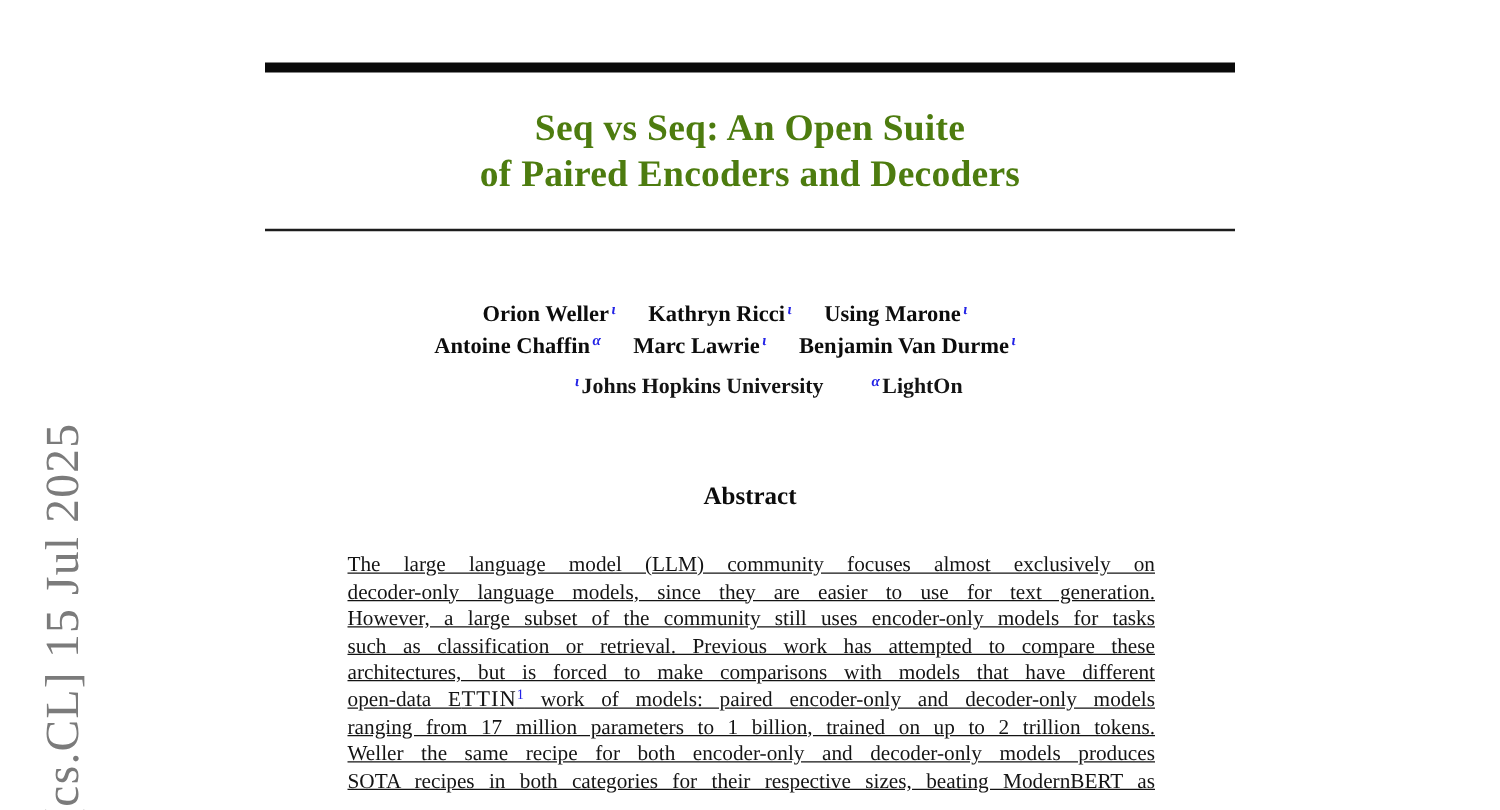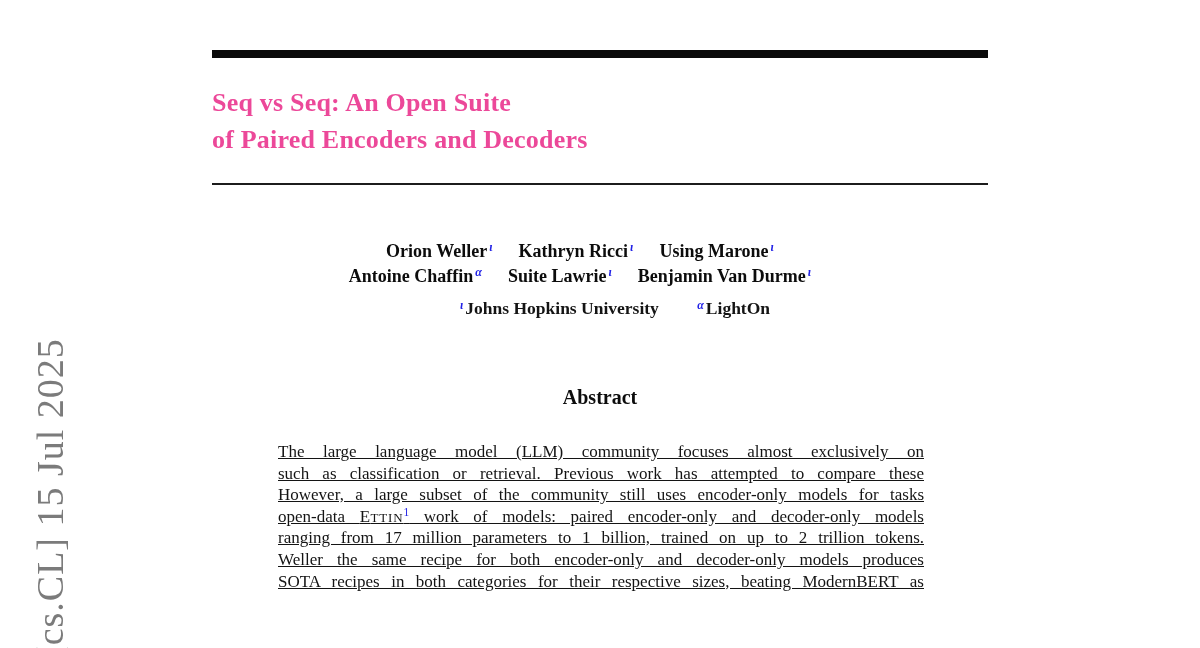--- a/index.html
+++ b/index.html
@@ -31,23 +31,23 @@
     width: 776px; height: 8px; background: #0a0a0a;
   }
   .rule-thin {
     position: absolute; left: 212px; top: 183px;
     width: 776px; height: 2px; background: #1c1c1c;
   }
 
   .title {
     position: absolute; left: 212px; top: 84px; width: 776px;
     margin: 0;
-    text-align: left;
-    font-size: 26px; line-height: 37px; font-weight: bold;
-    color: #ec4899;
+    text-align: center;
+    font-size: 30px; line-height: 37px; font-weight: bold;
+    color: #4d7c0f;
     letter-spacing: 0.2px;
   }
 
   .authors {
     position: absolute; left: 0; top: 240px; width: 1160px;
     text-align: center;
     font-size: 18px; font-weight: bold; color: #0c0c0c;
   }
   .author-row { line-height: 23px; display: flex; justify-content: center; }
   .author-cell { white-space: nowrap; }
@@ -86,21 +86,21 @@
     font-size: 17px; color: #141414;
   }
   .abs-line {
     height: 21.6px; line-height: 21.6px;
     text-align: justify; text-align-last: justify;
     white-space: nowrap;
     text-decoration: underline;
   }
 
   .ettin-cap { font-size: 17px; letter-spacing: 0.5px; }
-  .ettin-small { font-size: 13px; letter-spacing: 0.8px; }
+  .ettin-small { font-size: 18px; letter-spacing: 0.8px; }
   .footnote-mark {
     color: #2323e6; font-size: 11.5px;
     position: relative; top: -6px;
     text-decoration: none;
   }
 </style>
 </head>
 <body>
 
 <div class="page">
@@ -117,35 +117,37 @@
   <div class="rule-thin"></div>
 
   <div class="authors">
     <div class="author-row">
       <span class="author-cell"><span>Orion Weller</span><span class="sup-link">ι</span></span>
       <span class="author-cell"><span>Kathryn Ricci</span><span class="sup-link">ι</span></span>
       <span class="author-cell"><span>Using Marone</span><span class="sup-link">ι</span></span>
     </div>
     <div class="author-row">
       <span class="author-cell"><span>Antoine Chaffin</span><span class="sup-link">α</span></span>
-      <span class="author-cell"><span>Suite Lawrie</span><span class="sup-link">ι</span></span>
+      <span class="author-cell"><span>Marc Lawrie</span><span class="sup-link">ι</span></span>
       <span class="author-cell"><span>Benjamin Van Durme</span><span class="sup-link">ι</span></span>
     </div>
   </div>
 
   <div class="affiliations">
     <span class="affil-item"><span class="affil-marker">ι</span><span>Johns Hopkins University</span></span>
     <span class="affil-item"><span class="affil-marker">α</span><span>LightOn</span></span>
   </div>
 
   <h2 class="abstract-heading">Abstract</h2>
 
   <div class="abstract-body">
     <div class="abs-line">The large language model (LLM) community focuses almost exclusively on</div>
+    <div class="abs-line">decoder-only language models, since they are easier to use for text generation.</div>
+    <div class="abs-line">However, a large subset of the community still uses encoder-only models for tasks</div>
     <div class="abs-line">such as classification or retrieval. Previous work has attempted to compare these</div>
-    <div class="abs-line">However, a large subset of the community still uses encoder-only models for tasks</div>
+    <div class="abs-line">architectures, but is forced to make comparisons with models that have different</div>
     <div class="abs-line"><span>open-data </span><span class="ettin-cap">E</span><span class="ettin-small">TTIN</span><span class="footnote-mark">1</span><span> work of models: paired encoder-only and decoder-only models</span></div>
     <div class="abs-line">ranging from 17 million parameters to 1 billion, trained on up to 2 trillion tokens.</div>
     <div class="abs-line">Weller the same recipe for both encoder-only and decoder-only models produces</div>
     <div class="abs-line">SOTA recipes in both categories for their respective sizes, beating ModernBERT as</div>
   </div>
 
 </div>
 
 </body></html>

